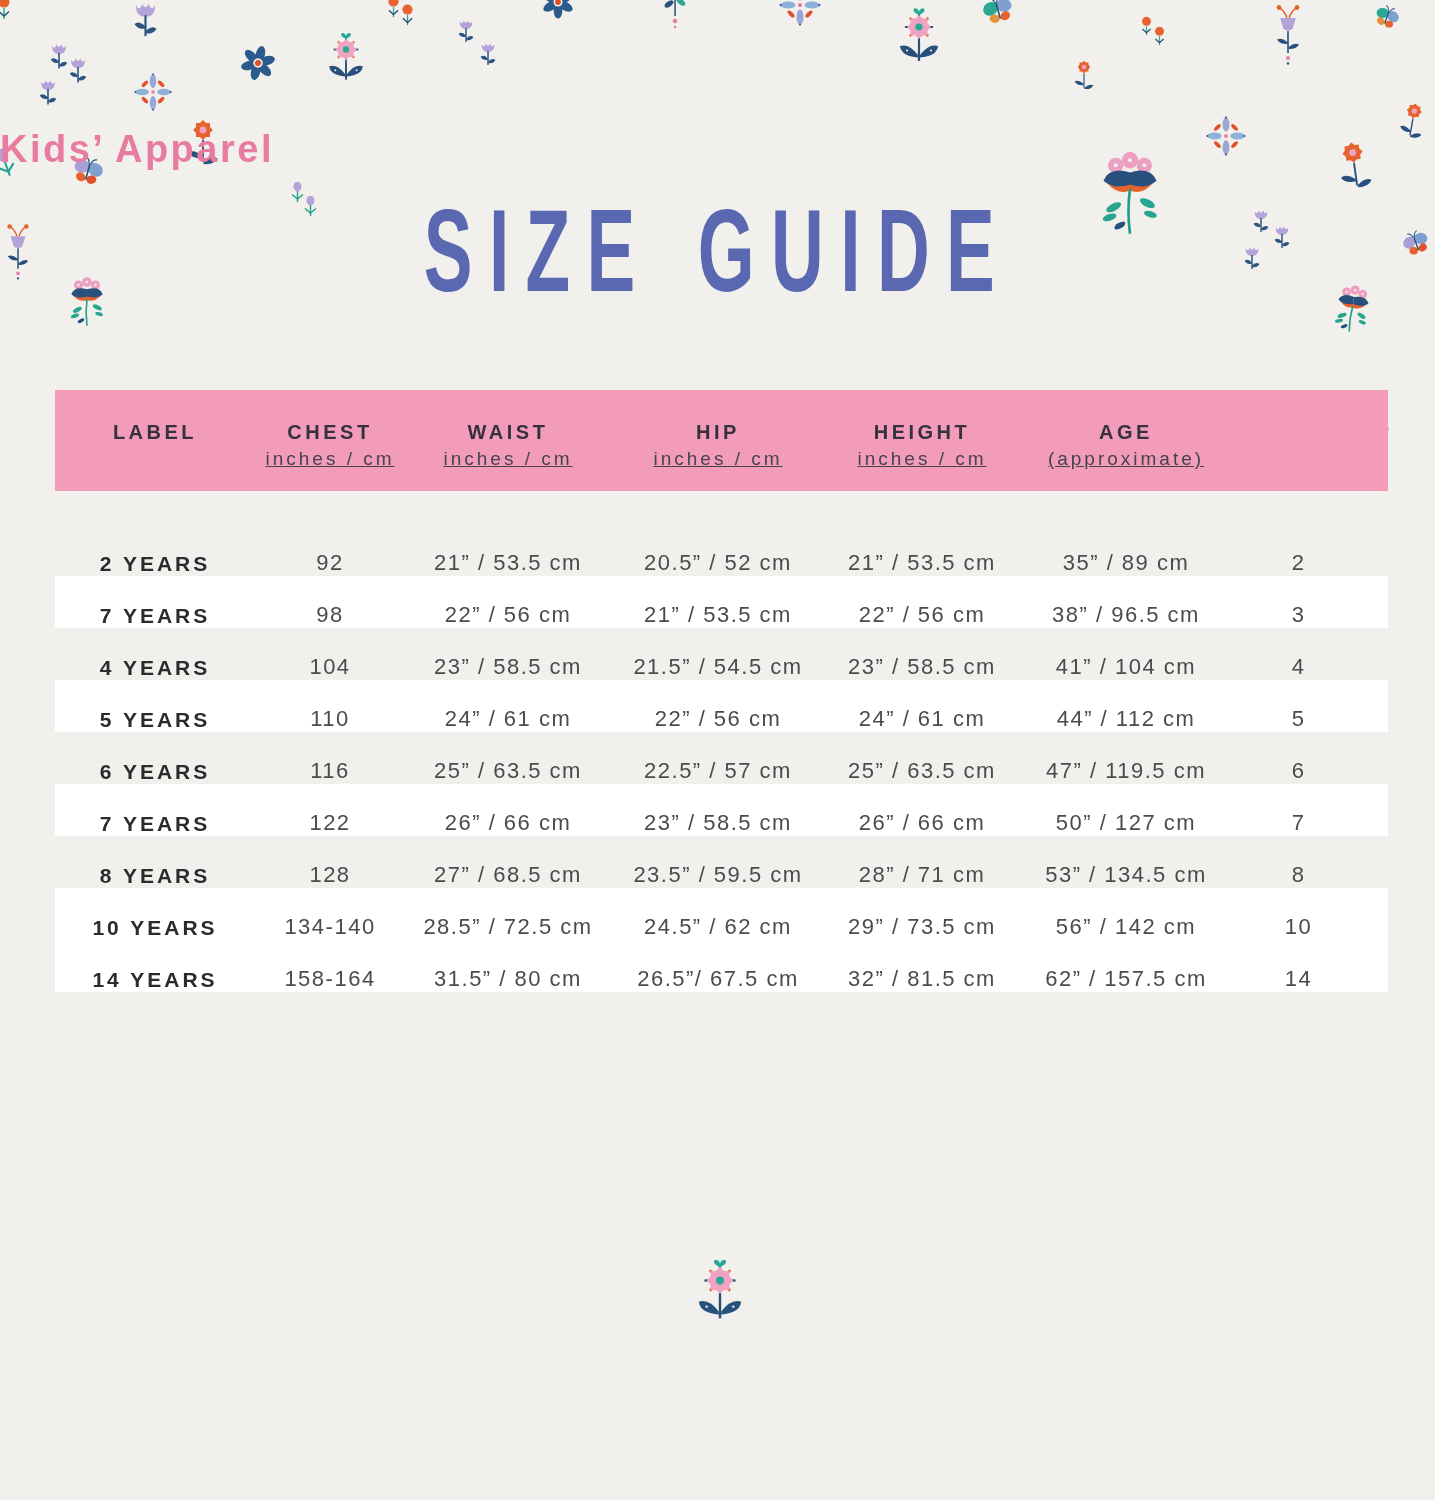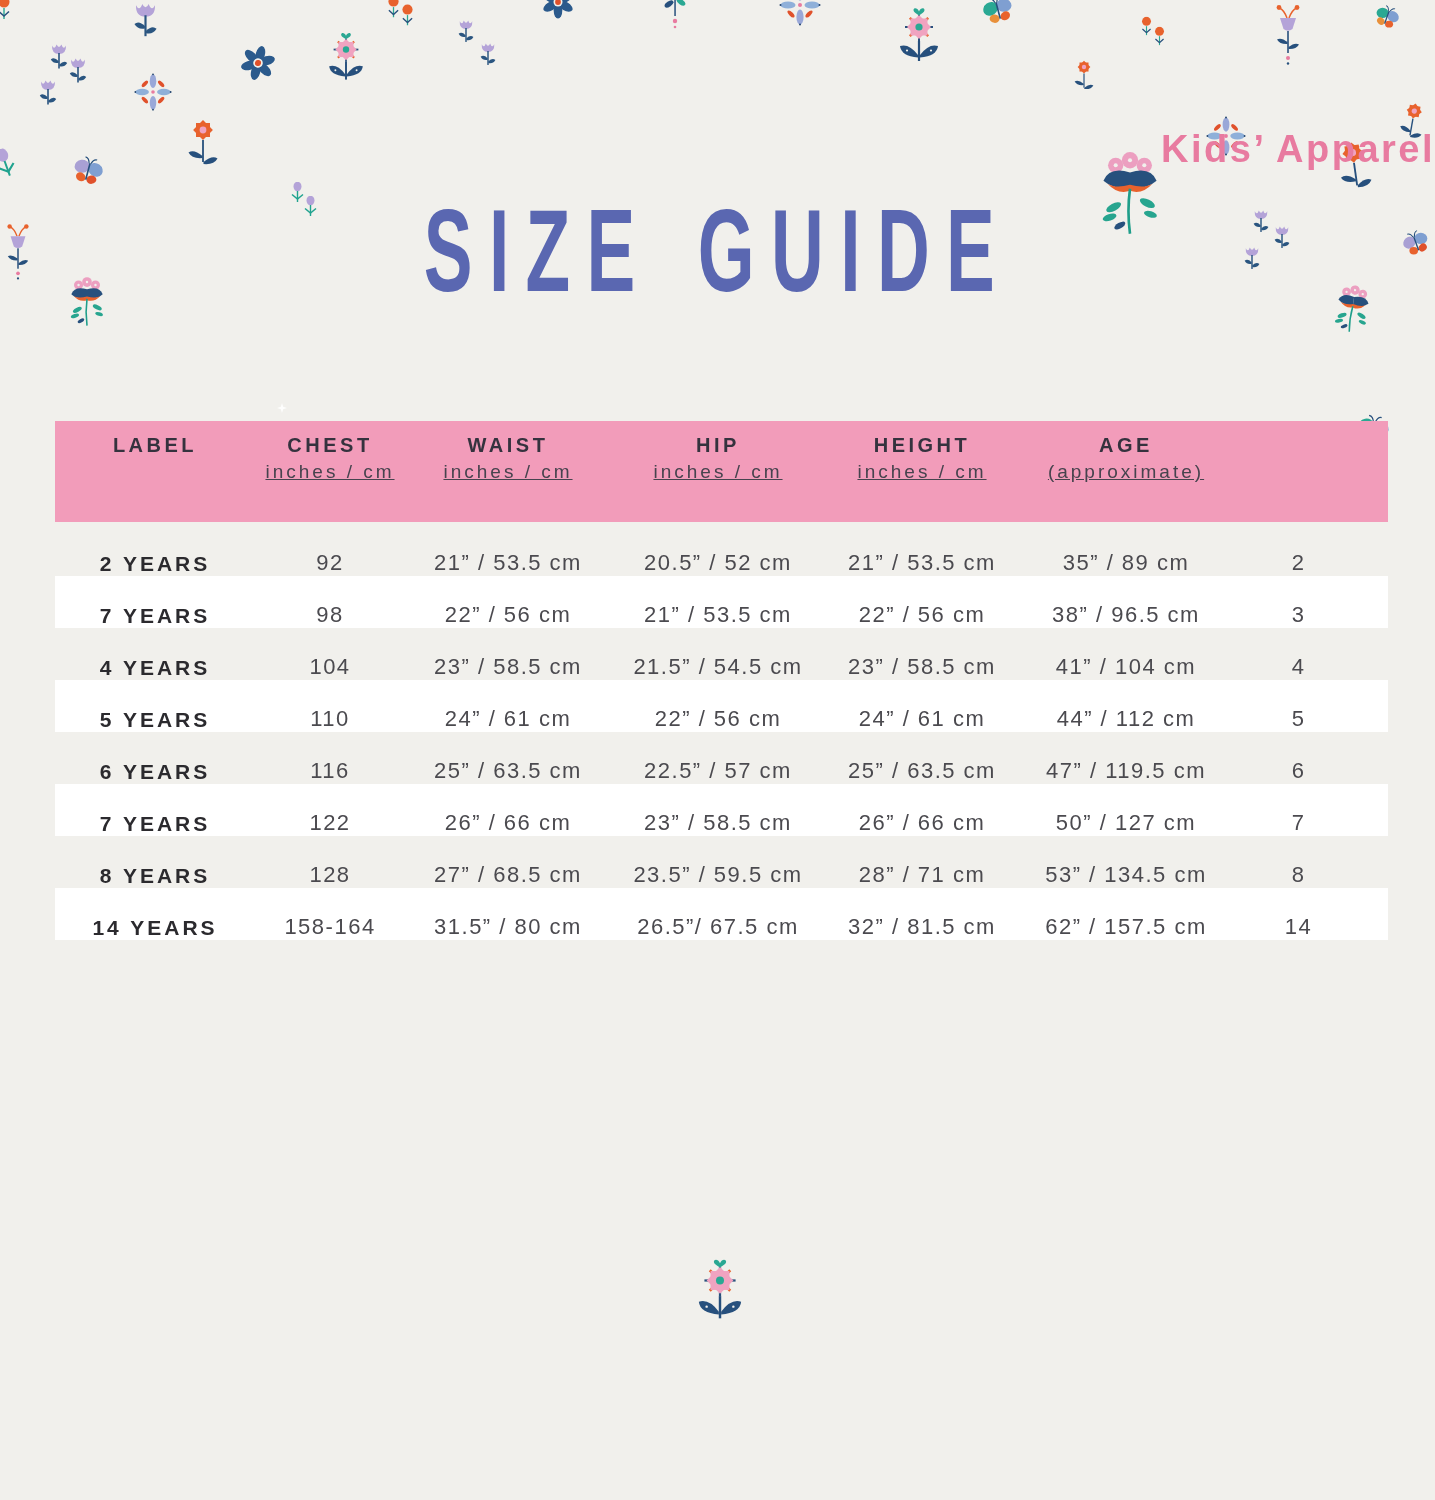--- a/index.html
+++ b/index.html
@@ -9,37 +9,37 @@
   }
   #canvas{
     position:relative;width:1435px;height:1500px;
     overflow:hidden;background:var(--bg,#F1F0EC);
   }
   svg.defs{position:absolute;width:0;height:0}
   .deco{position:absolute;pointer-events:none}
 
   .subtitle{
     position:absolute;top:127px;left:0;width:100%;
-    text-align:right;font-size:38px;font-weight:bold;
+    text-align:left;font-size:38px;font-weight:bold;
     letter-spacing:2.5px;color:var(--pink-text,#E87BA0);
     line-height:44px;
   }
   .title{
     position:absolute;top:193px;left:0;width:100%;margin:0;
     text-align:center;font-size:116px;font-weight:bold;
     letter-spacing:26px;word-spacing:15px;line-height:1;
     color:var(--blue,#5A67B1);
     transform:scaleX(0.63);transform-origin:center;
     white-space:nowrap;
   }
 
   .thead{
-    position:absolute;left:55px;top:421px;width:1333px;height:101px;
+    position:absolute;left:55px;top:390px;width:1333px;height:101px;
     background:var(--pink,#F29CBA);
-    display:flex;padding-top:11px;box-sizing:border-box;
+    display:flex;padding-top:29px;box-sizing:border-box;
   }
   .hcell{text-align:center}
   .hlabel{
     font-size:20px;font-weight:bold;letter-spacing:3.5px;
     color:var(--hdr-text,#35323E);line-height:26px;white-space:nowrap;
   }
   .hsub{
     font-size:19px;letter-spacing:3px;
     color:var(--hdr-sub,#47434E);line-height:27px;white-space:nowrap;text-decoration:underline;
   }
@@ -424,20 +424,29 @@
       <div class="trow cols">
         <div class="cell rowlabel">8 YEARS</div>
         <div class="cell">128</div>
         <div class="cell">27” / 68.5 cm</div>
         <div class="cell">23.5” / 59.5 cm</div>
         <div class="cell">28” / 71 cm</div>
         <div class="cell">53” / 134.5 cm</div>
         <div class="cell">8</div>
       </div>
       <div class="trow cols stripe">
+        <div class="cell rowlabel">10 YEARS</div>
+        <div class="cell">134-140</div>
+        <div class="cell">28.5” / 72.5 cm</div>
+        <div class="cell">24.5” / 62 cm</div>
+        <div class="cell">29” / 73.5 cm</div>
+        <div class="cell">56” / 142 cm</div>
+        <div class="cell">10</div>
+      </div>
+      <div class="trow cols stripe">
         <div class="cell rowlabel">14 YEARS</div>
         <div class="cell">158-164</div>
         <div class="cell">31.5” / 80 cm</div>
         <div class="cell">26.5”/ 67.5 cm</div>
         <div class="cell">32” / 81.5 cm</div>
         <div class="cell">62” / 157.5 cm</div>
         <div class="cell">14</div>
       </div>
     </div>
 

